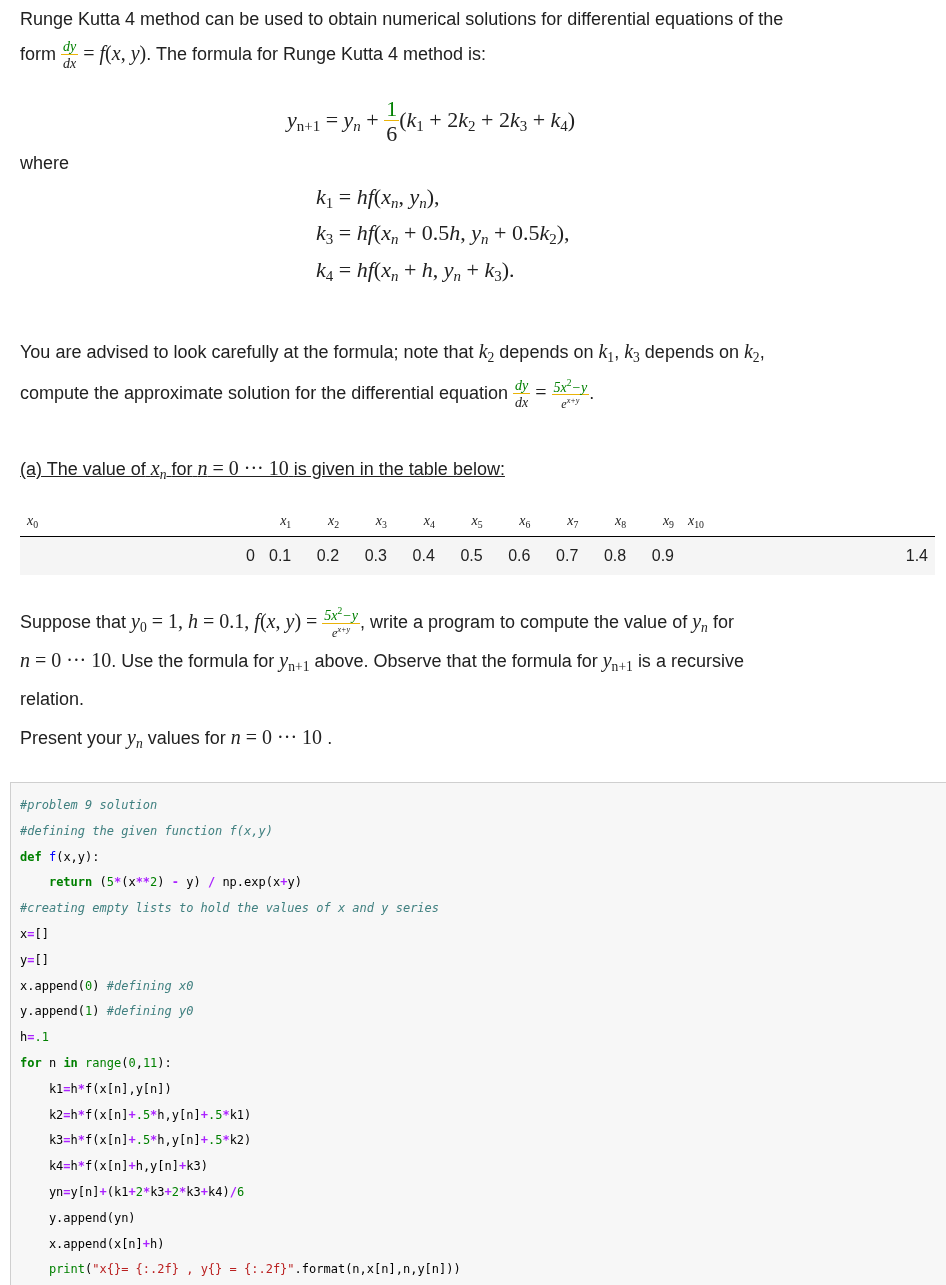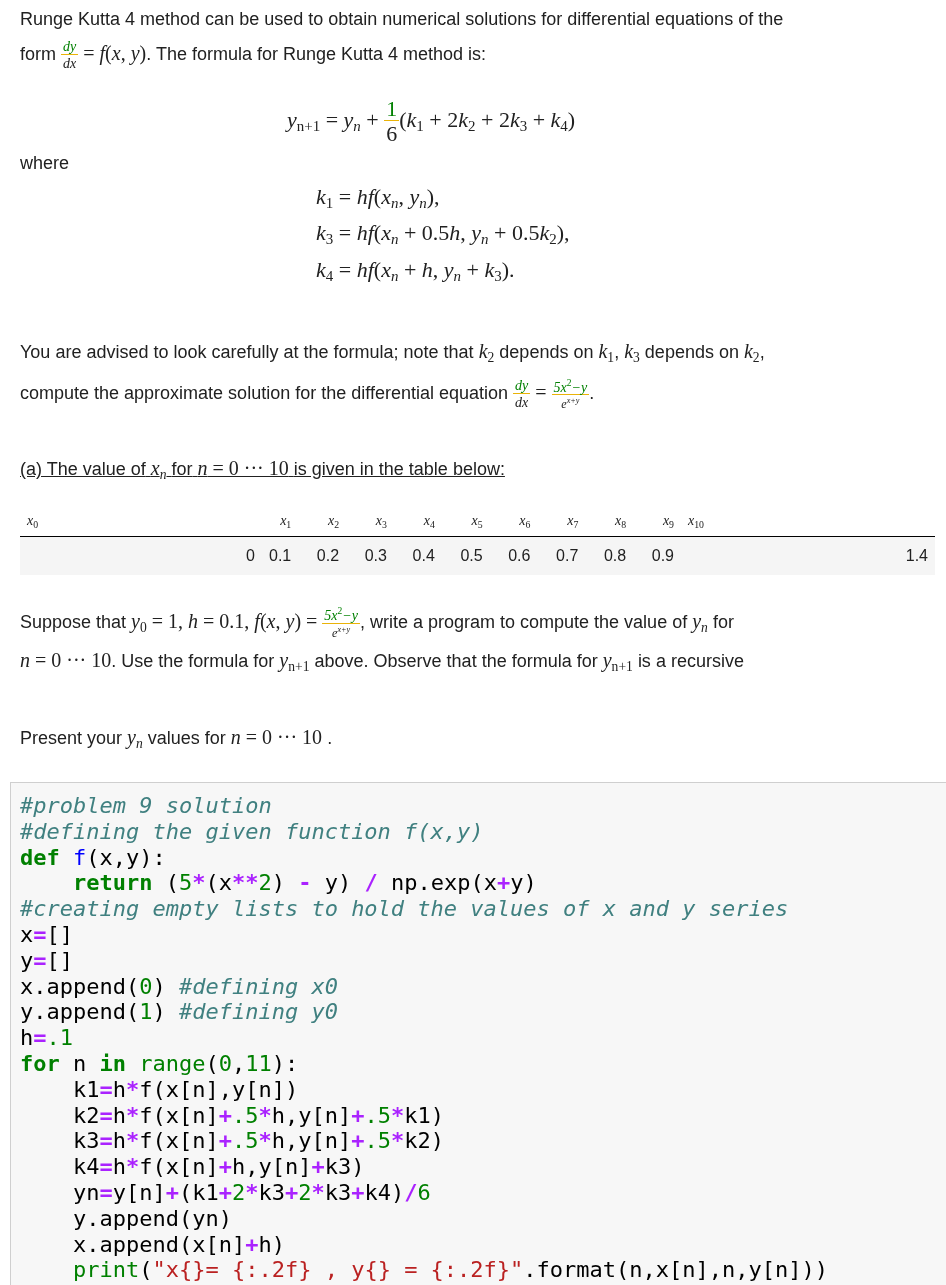--- a/index.html
+++ b/index.html
@@ -24,21 +24,21 @@
 
   table.xt { position:absolute; left:20px; top:506px; width:915px; border-collapse:collapse; }
   table.xt th { font-family:"Liberation Serif", serif; font-style:italic; font-weight:normal;
                 font-size:14px; height:30px; text-align:right; padding:0 7px; border-bottom:1px solid #000; vertical-align:middle;margin-top:20px; }
   table.xt td { background:#f5f5f5; height:38px; text-align:right; padding:0 7px; font-size:16px; color:#212121; }
   table.xt th sub { font-size:0.7em; font-style:normal; }
 
   .code { position:absolute; left:10px; top:782px; width:936px; height:503px; background:#f7f7f7;
           border:1px solid #cfcfcf; border-right:none; border-bottom:none; box-sizing:border-box; }
   .code pre { margin:0; padding:10px 0 0 9px; font-family:"DejaVu Sans Mono", "Liberation Mono", monospace;
-              font-size:22px; line-height:25.8px; color:#000; }
+              font-size:12px; line-height:25.8px; color:#000; }
   .c { color:#408080; font-style:italic; }
   .k { color:#008000; font-weight:bold; }
   .o { color:#aa22ff; font-weight:bold; }
   .nb { color:#008000; }
   .fn { color:#0000ff; }
   .num { color:#008000; }
   .s { color:#ba2121; }
 </style>
 </head>
 <body>
@@ -112,20 +112,21 @@
 </table>
 
 <div class="p" style="top:605px; line-height:32px;">
   <div><span>Suppose that</span>
     <span class="m">y<sub style="font-style:normal">0</sub></span><span class="mr"> = 1, </span><span class="m">h</span><span class="mr"> = 0.1, </span><span class="m">f</span><span class="mr">(</span><span class="m">x</span><span class="mr">, </span><span class="m">y</span><span class="mr">) = </span>
     <span class="frac"><span class="num">5x<sup style="font-style:normal">2</sup>−y</span><span class="den" style="font-size:12px;">e<sup>x+y</sup></span></span><span>, write a program to compute the value of</span>
     <span class="m">y<sub>n</sub></span> <span>for</span></div>
   <div><span class="m">n</span><span class="mr"> = 0 ··· 10</span><span>. Use the formula for</span>
     <span class="m">y<sub style="font-style:normal">n+1</sub></span> <span>above. Observe that the formula for</span>
     <span class="m">y<sub style="font-style:normal">n+1</sub></span> <span>is a recursive</span></div>
+  <div>relation.</div>
 </div>
 
 <div class="p" style="top:722px;">
   <span>Present your</span> <span class="m">y<sub>n</sub></span> <span>values for</span>
   <span class="m">n</span><span class="mr"> = 0 ··· 10</span> <span>.</span>
 </div>
 
 <div class="code">
 <pre><span class="c">#problem 9 solution</span>
 <span class="c">#defining the given function f(x,y)</span>

